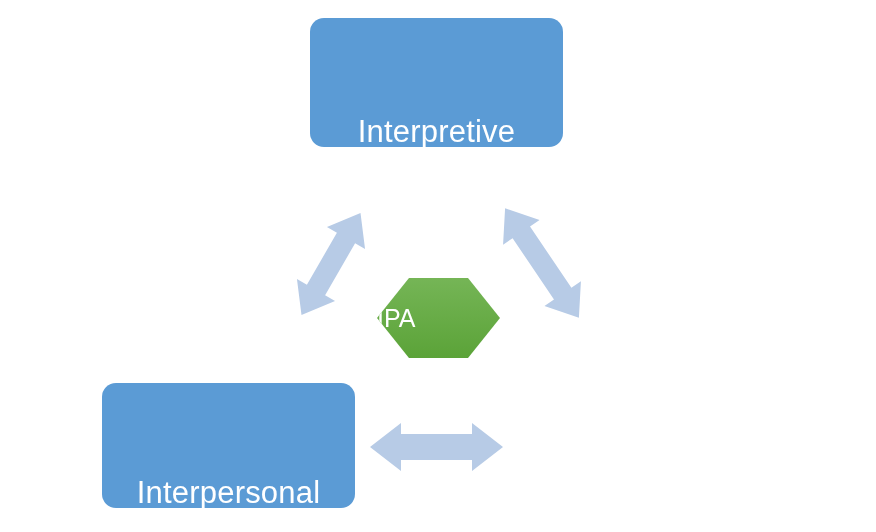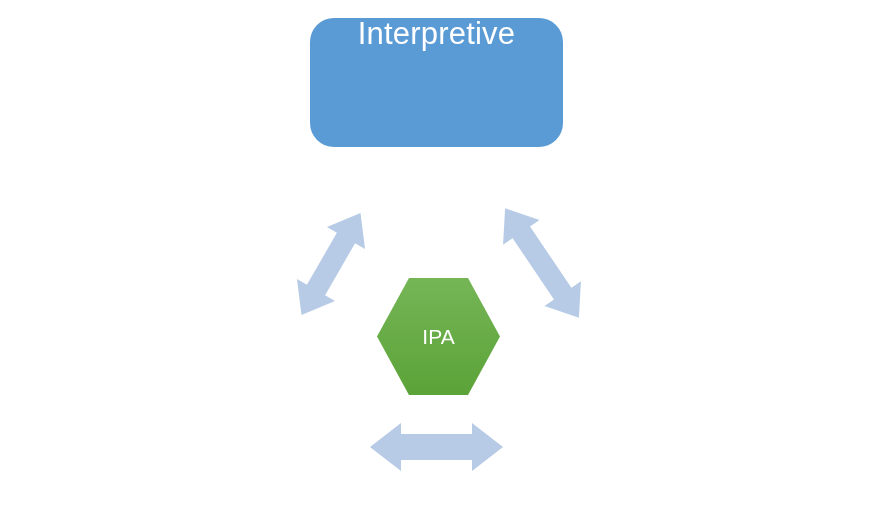--- a/index.html
+++ b/index.html
@@ -10,44 +10,44 @@
     position: relative;
     width: 876px;
     height: 532px;
     background: #ffffff;
     overflow: hidden;
   }
 
   .node {
     position: absolute;
     background: #5b9bd5;
-    border-radius: 24px;
+    border-radius: 14px;
     display: flex;
-    align-items: flex-start;
+    align-items: flex-end;
     justify-content: center;
     color: #ffffff;
     font-size: 31px;
     line-height: 1;
     letter-spacing: 0.2px;
   }
   .node-interpretive  { left: 310px; top: 18px;  width: 253px; height: 129px; }
   .node-interpersonal { left: 102px; top: 383px; width: 253px; height: 125px; }
   .node-presentational{ left: 518px; top: 383px; width: 255px; height: 125px; }
 
   .hexagon {
     position: absolute;
     left: 377px; top: 278px;
-    width: 123px; height: 117px;
+    width: 123px; height: 80px;
     background: linear-gradient(180deg, #75b556 0%, #5ba338 100%);
     clip-path: polygon(0% 50%, 26% 0%, 74% 0%, 100% 50%, 74% 100%, 26% 100%);
     display: flex;
     align-items: center;
-    justify-content: center;
+    justify-content: flex-start;
     color: #ffffff;
-    font-size: 21px;
+    font-size: 25px;
     line-height: 1;
   }
 
   .arrow-layer {
     position: absolute;
     left: 0; top: 0;
     width: 876px; height: 532px;
     pointer-events: none;
   }
 </style>
@@ -62,19 +62,22 @@
 
     <polygon transform="translate(542,263) rotate(56)" points="-66,0 -37,-22 -37,-10.5 37,-10.5 37,-22 66,0 37,22 37,10.5 -37,10.5 -37,22" fill="#b7cbe6"></polygon>
 
     <polygon transform="translate(436.5,447)" points="-66.5,0 -35.5,-24 -35.5,-13 35.5,-13 35.5,-24 66.5,0 35.5,24 35.5,13 -35.5,13 -35.5,24" fill="#b7cbe6"></polygon>
   </svg>
 
   <div class="node node-interpretive">
     <span>Interpretive</span>
   </div>
 
+  <div class="node node-interpersonal">
+    <span>Interpersonal</span>
+  </div>
 
 
   <div class="hexagon">
     <span>IPA</span>
   </div>
 
 </div>
 
 </body></html>

